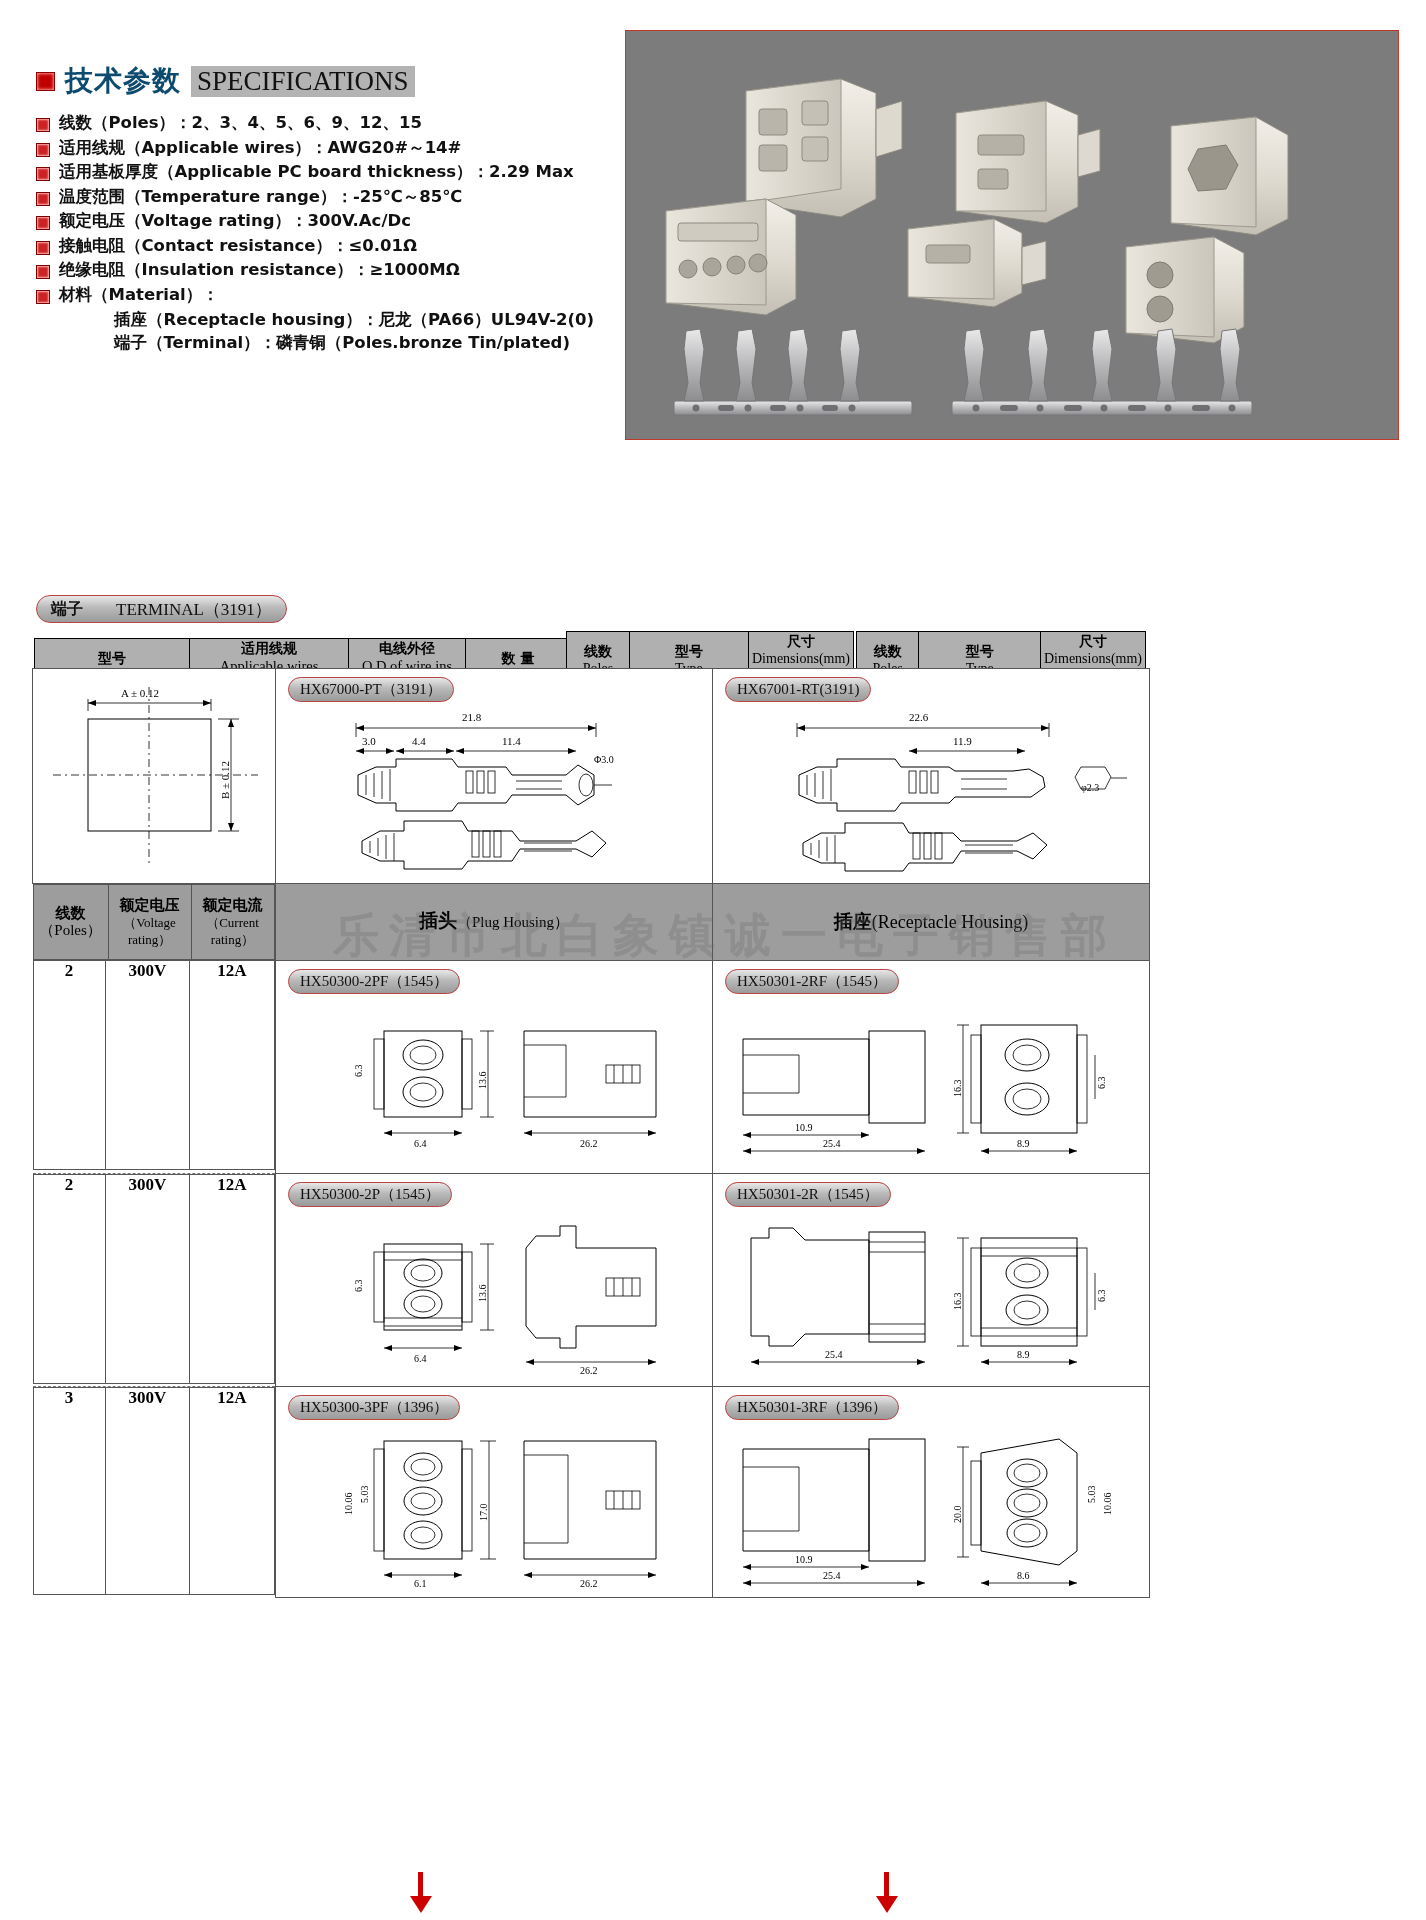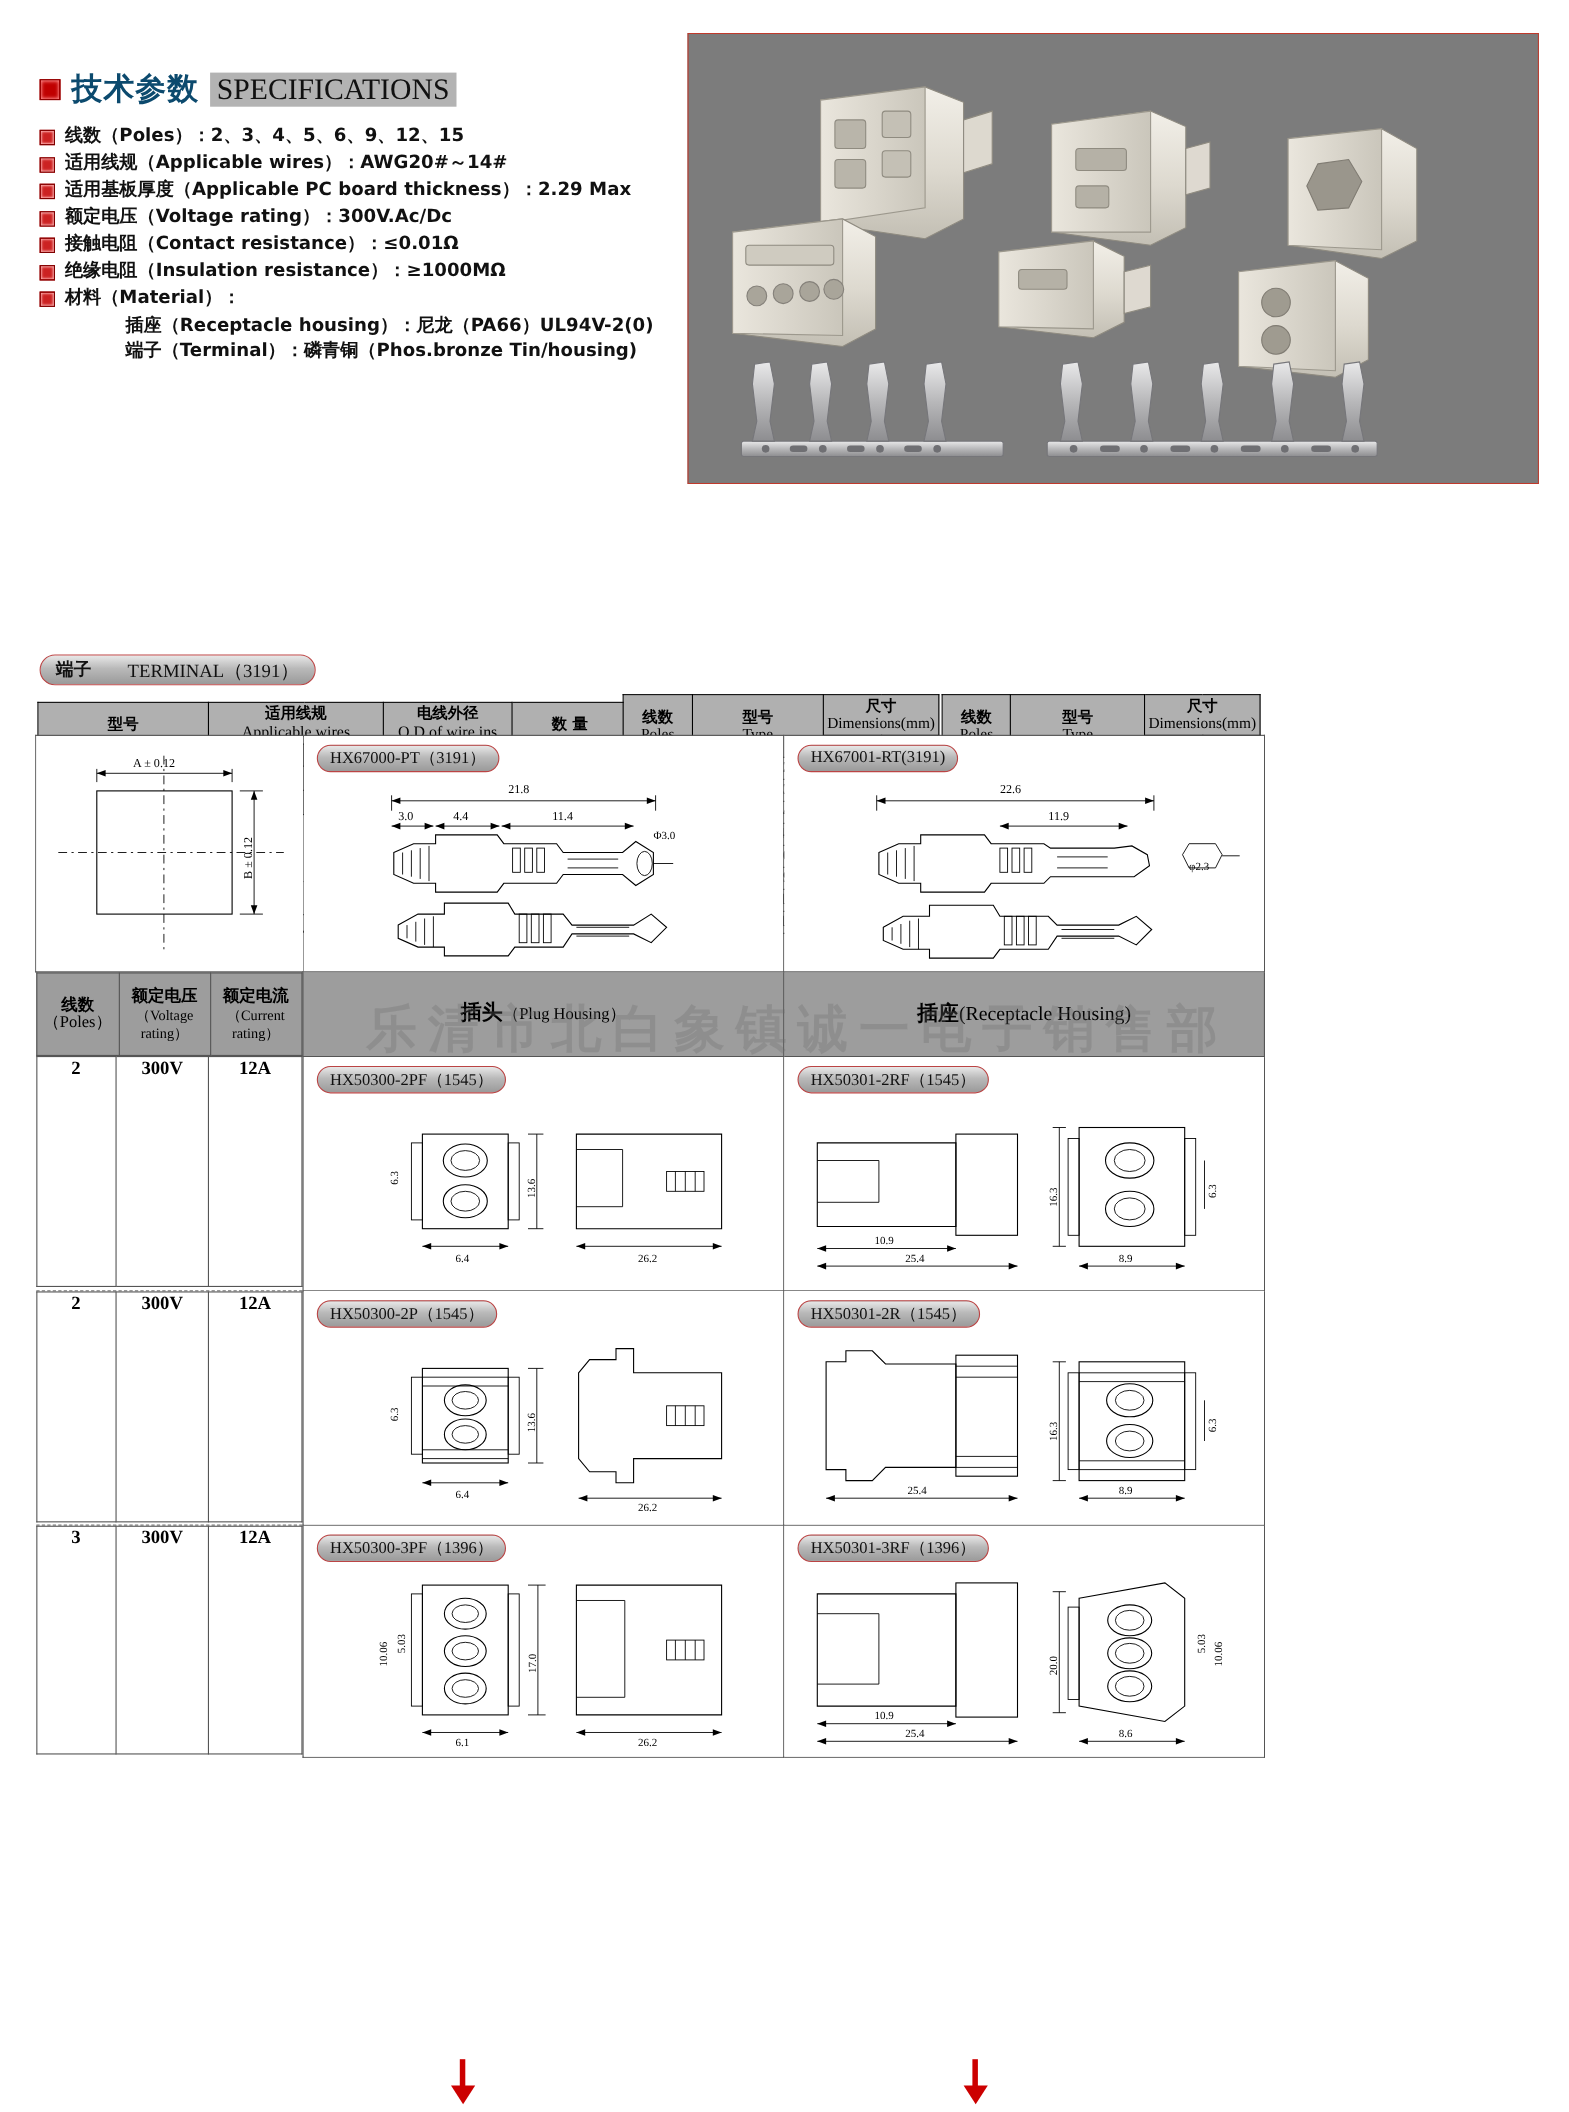--- a/index.html
+++ b/index.html
@@ -115,37 +115,41 @@
     <div class="spec-row">
       <span class="bullet"></span>
       <span class="spec-txt">适用线规（Applicable wires）：AWG20#～14#</span>
     </div>
     <div class="spec-row">
       <span class="bullet"></span>
       <span class="spec-txt">适用基板厚度（Applicable PC board thickness）：2.29 Max</span>
     </div>
     <div class="spec-row">
       <span class="bullet"></span>
+      <span class="spec-txt">温度范围（Temperature range）：-25℃～85℃</span>
+    </div>
+    <div class="spec-row">
+      <span class="bullet"></span>
       <span class="spec-txt">额定电压（Voltage rating）：300V.Ac/Dc</span>
     </div>
     <div class="spec-row">
       <span class="bullet"></span>
       <span class="spec-txt">接触电阻（Contact resistance）：≤0.01Ω</span>
     </div>
     <div class="spec-row">
       <span class="bullet"></span>
       <span class="spec-txt">绝缘电阻（Insulation resistance）：≥1000MΩ</span>
     </div>
     <div class="spec-row">
       <span class="bullet"></span>
       <span class="spec-txt">材料（Material）：</span>
     </div>
 
     <div class="mat-sub">插座（Receptacle housing）：尼龙（PA66）UL94V-2(0)</div>
-    <div class="mat-sub">端子（Terminal）：磷青铜（Phos.bronze Tin/housing)</div>
+    <div class="mat-sub">端子（Terminal）：磷青铜（Poles.bronze Tin/plated)</div>
   </div>
 
   <div id="photo">
     <svg width="772" height="408" viewBox="0 0 772 408">
       <rect x="0" y="0" width="772" height="408" fill="#7c7c7c"></rect>
       <defs>
         <linearGradient id="plg" x1="0" y1="0" x2="0" y2="1">
           <stop offset="0%" stop-color="#f2efe8"></stop>
             <stop offset="55%" stop-color="#ddd9cf"></stop>
           <stop offset="100%" stop-color="#c3bfb4"></stop>

